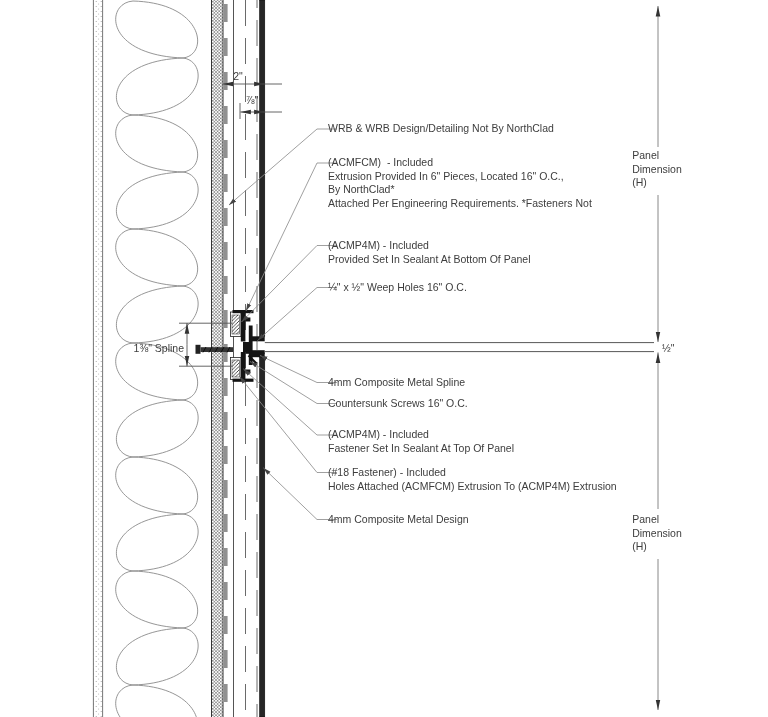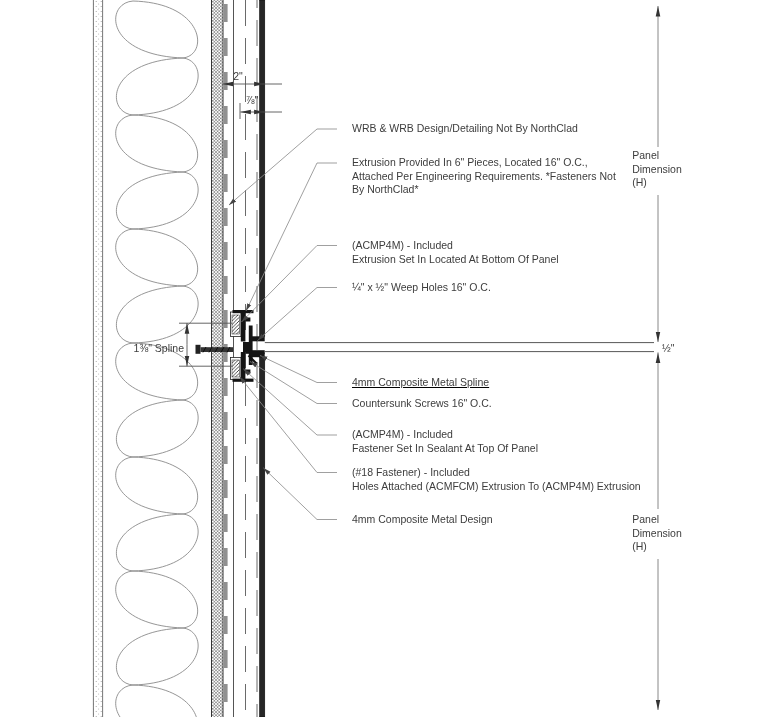--- a/index.html
+++ b/index.html
@@ -1,19 +1,19 @@
 <!DOCTYPE html>
 <html><head>
 <meta charset="utf-8">
 <style>
   html,body{margin:0;padding:0;background:#fff;}
   #stage{position:relative;width:768px;height:717px;background:#fff;overflow:hidden;
          font-family:"Liberation Sans",sans-serif;}
   #linework{position:absolute;left:0;top:0;}
-  .callout{position:absolute;left:352px;}
+  .callout{position:absolute;left:328px;}
   .callout div{font:10.5px/13.5px "Liberation Sans",sans-serif;color:#3d3d3d;white-space:pre;}
   .dimtxt{position:absolute;font:10.5px/12px "Liberation Sans",sans-serif;color:#3d3d3d;}
   .pdim{position:absolute;text-align:left;transform:translateX(-50%);
         font:10.5px/13.5px "Liberation Sans",sans-serif;color:#3d3d3d;}
 </style>
 </head>
 <body>
 
 <div id="stage">
 
@@ -165,32 +165,33 @@
 <div class="pdim" style="left:657px;top:513px;">
   <div>Panel</div>
   <div>Dimension</div>
   <div>(H)</div>
 </div>
 
 <div class="callout" style="top:122px;">
   <div>WRB &amp; WRB Design/Detailing Not By NorthClad</div>
 </div>
 <div class="callout" style="top:156px;">
+  <div>(ACMFCM)  - Included</div>
   <div>Extrusion Provided In 6" Pieces, Located 16" O.C.,</div>
+  <div>By NorthClad*</div>
   <div>Attached Per Engineering Requirements. *Fasteners Not</div>
-  <div>By NorthClad*</div>
 </div>
 <div class="callout" style="top:239px;">
   <div>(ACMP4M) - Included</div>
-  <div>Extrusion Set In Located At Bottom Of Panel</div>
+  <div>Provided Set In Sealant At Bottom Of Panel</div>
 </div>
 <div class="callout" style="top:281px;">
   <div>¼" x ½" Weep Holes 16" O.C.</div>
 </div>
-<div class="callout" style="top:376px;text-decoration:underline;">
+<div class="callout" style="top:376px;">
   <div>4mm Composite Metal Spline</div>
 </div>
 <div class="callout" style="top:397px;">
   <div>Countersunk Screws 16" O.C.</div>
 </div>
 <div class="callout" style="top:428px;">
   <div>(ACMP4M) - Included</div>
   <div>Fastener Set In Sealant At Top Of Panel</div>
 </div>
 <div class="callout" style="top:466px;">

